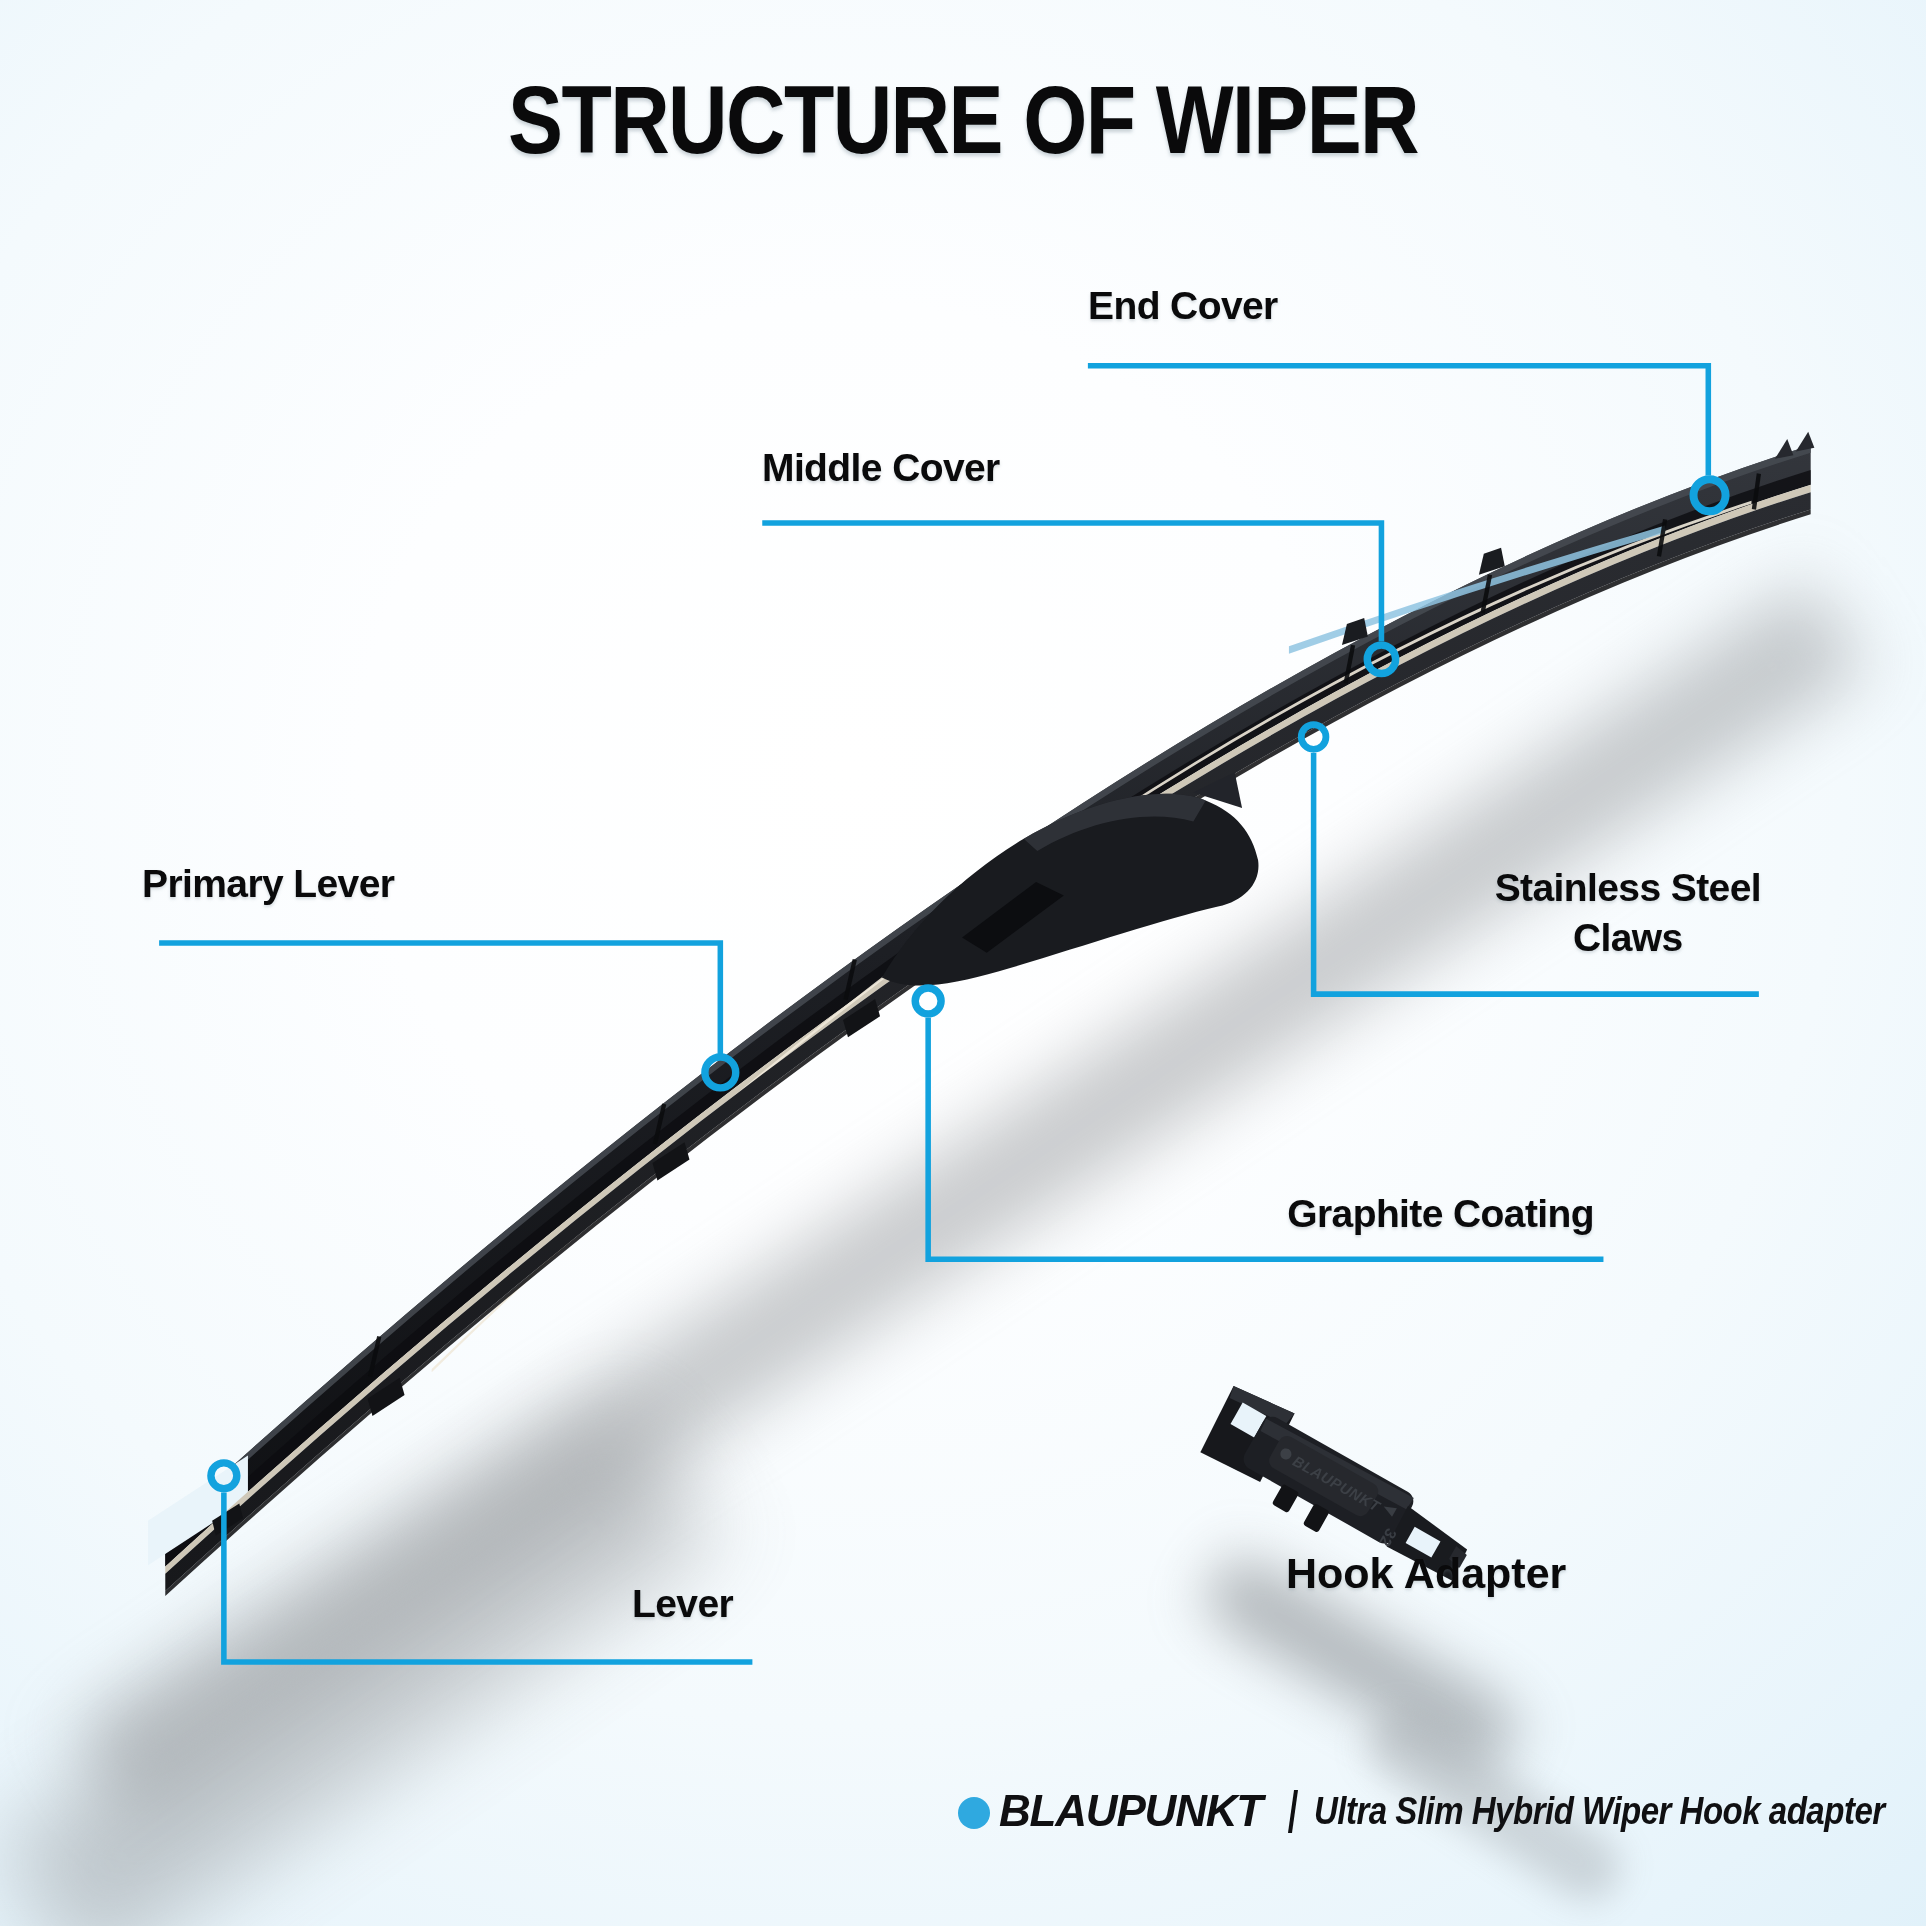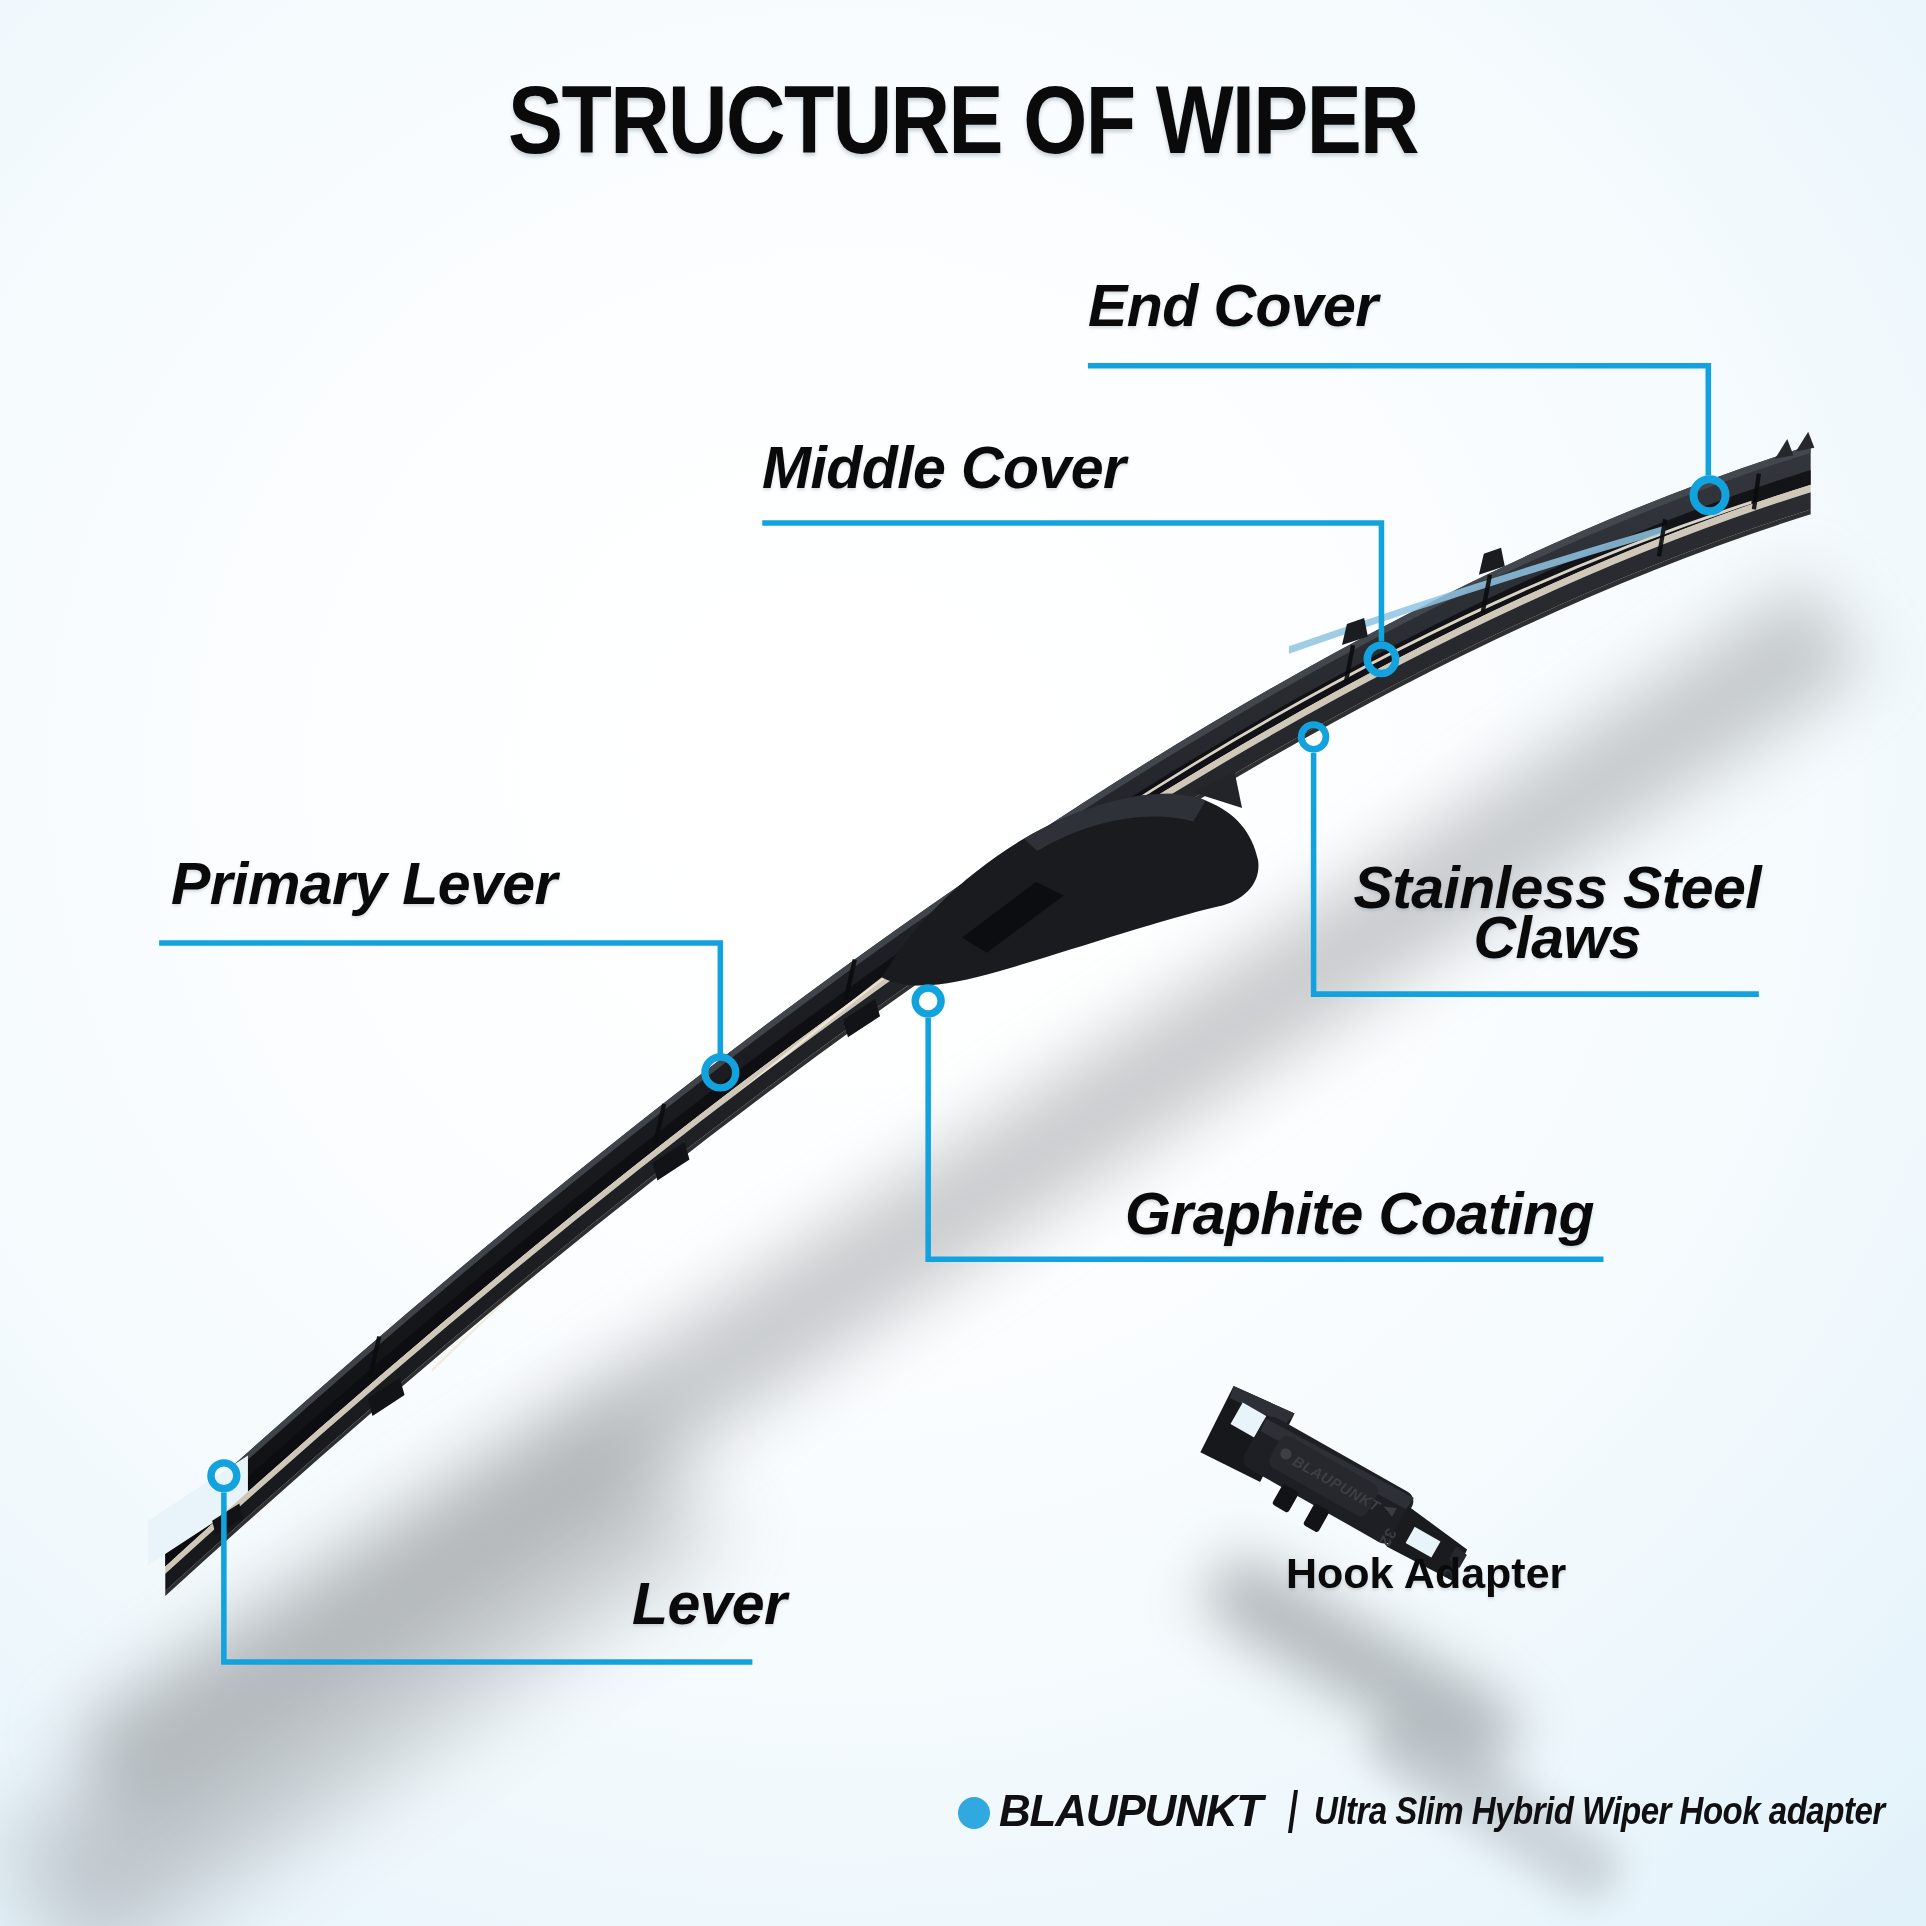--- a/index.html
+++ b/index.html
@@ -6,23 +6,22 @@
   body{width:1926px;height:1926px;overflow:hidden;font-family:"Liberation Sans",sans-serif;}
   .canvas{
     position:relative;width:1926px;height:1926px;
     background:
       radial-gradient(ellipse 115% 110% at 44% 40%,
         #ffffff 0%, #fdfeff 22%, #f4fafd 45%, #e7f4fb 65%, #daeef8 82%, #cde8f6 100%);
   }
   svg.scene{position:absolute;left:0;top:0;}
   .label{
     position:absolute;font-weight:bold;color:#0a0a0b;
-    font-size:59px;line-height:50px;letter-spacing:-0.6px;white-space:nowrap;
+    font-size:39px;line-height:50px;letter-spacing:-0.6px;white-space:nowrap;
     text-shadow:0 1.9px 3.1px rgba(110,130,140,.28);
-    font-style:italic;
   }
   .label.right{text-align:center;}
   .title{
     position:absolute;left:0;top:73px;width:1926px;text-align:center;
     font-size:97px;line-height:93px;font-weight:bold;letter-spacing:-1.9px;color:#0a0a0b;
     transform:scaleX(.85);transform-origin:50% 50%;white-space:nowrap;
     text-shadow:0 3.1px 4.3px rgba(110,130,140,.35);
   }
   .hook-label{
     position:absolute;left:1286px;top:1551px;width:247px;text-align:center;
@@ -190,21 +189,21 @@
       <circle cx="363" cy="2393" r="21" stroke-width="12"></circle>
     </g>
   </svg>
 
   <div class="title">STRUCTURE OF WIPER</div>
 
   <div class="label" style="left:1088px;top:281px;">End Cover</div>
 
   <div class="label" style="left:762px;top:443px;">Middle Cover</div>
 
-  <div class="label" style="left:171px;top:859px;text-align:right;">Primary Lever</div>
+  <div class="label" style="left:142px;top:859px;text-align:right;">Primary Lever</div>
 
   <div class="label right" style="right:165px;top:863px;"><span>Stainless Steel</span><br><span>Claws</span></div>
 
   <div class="label right" style="right:332px;top:1139px;"><br><span>Graphite Coating</span></div>
 
   <div class="label" style="left:632px;top:1579px;">Lever</div>
 
   <div class="hook-label">Hook Adapter</div>
 
   <div class="footer">

